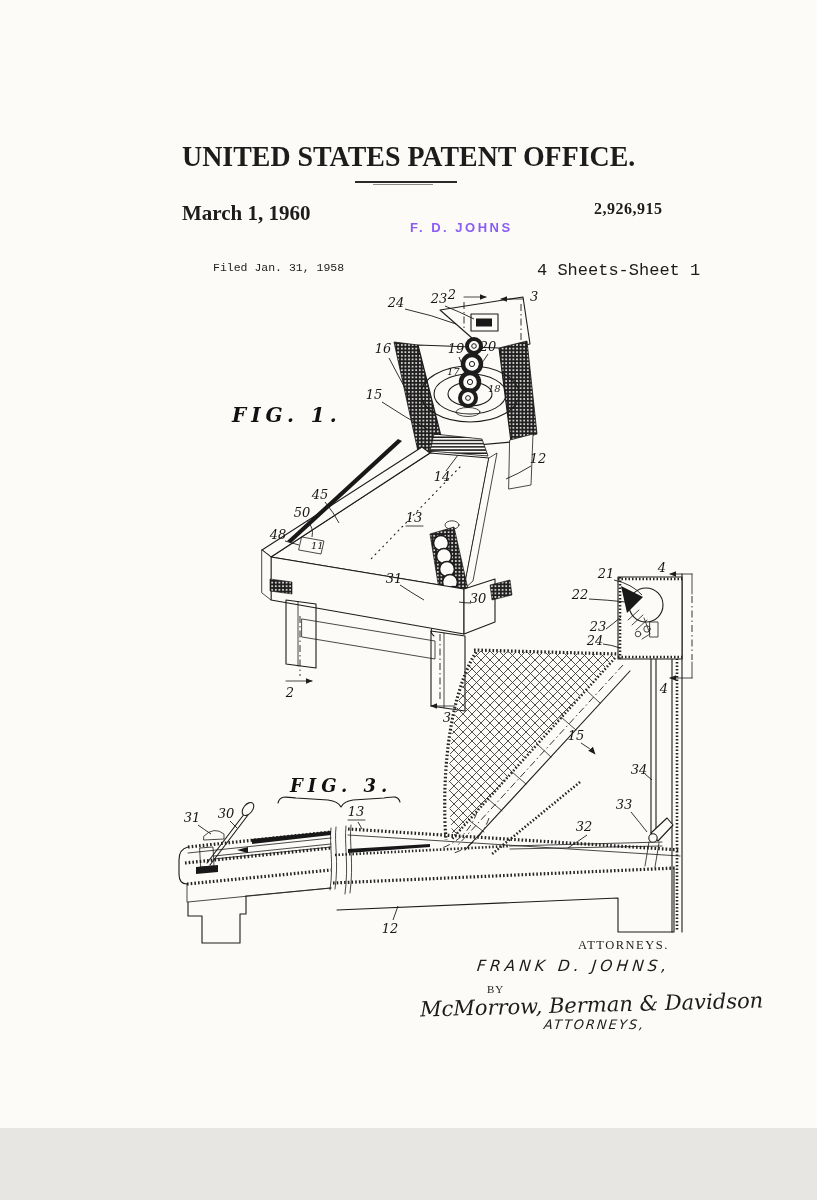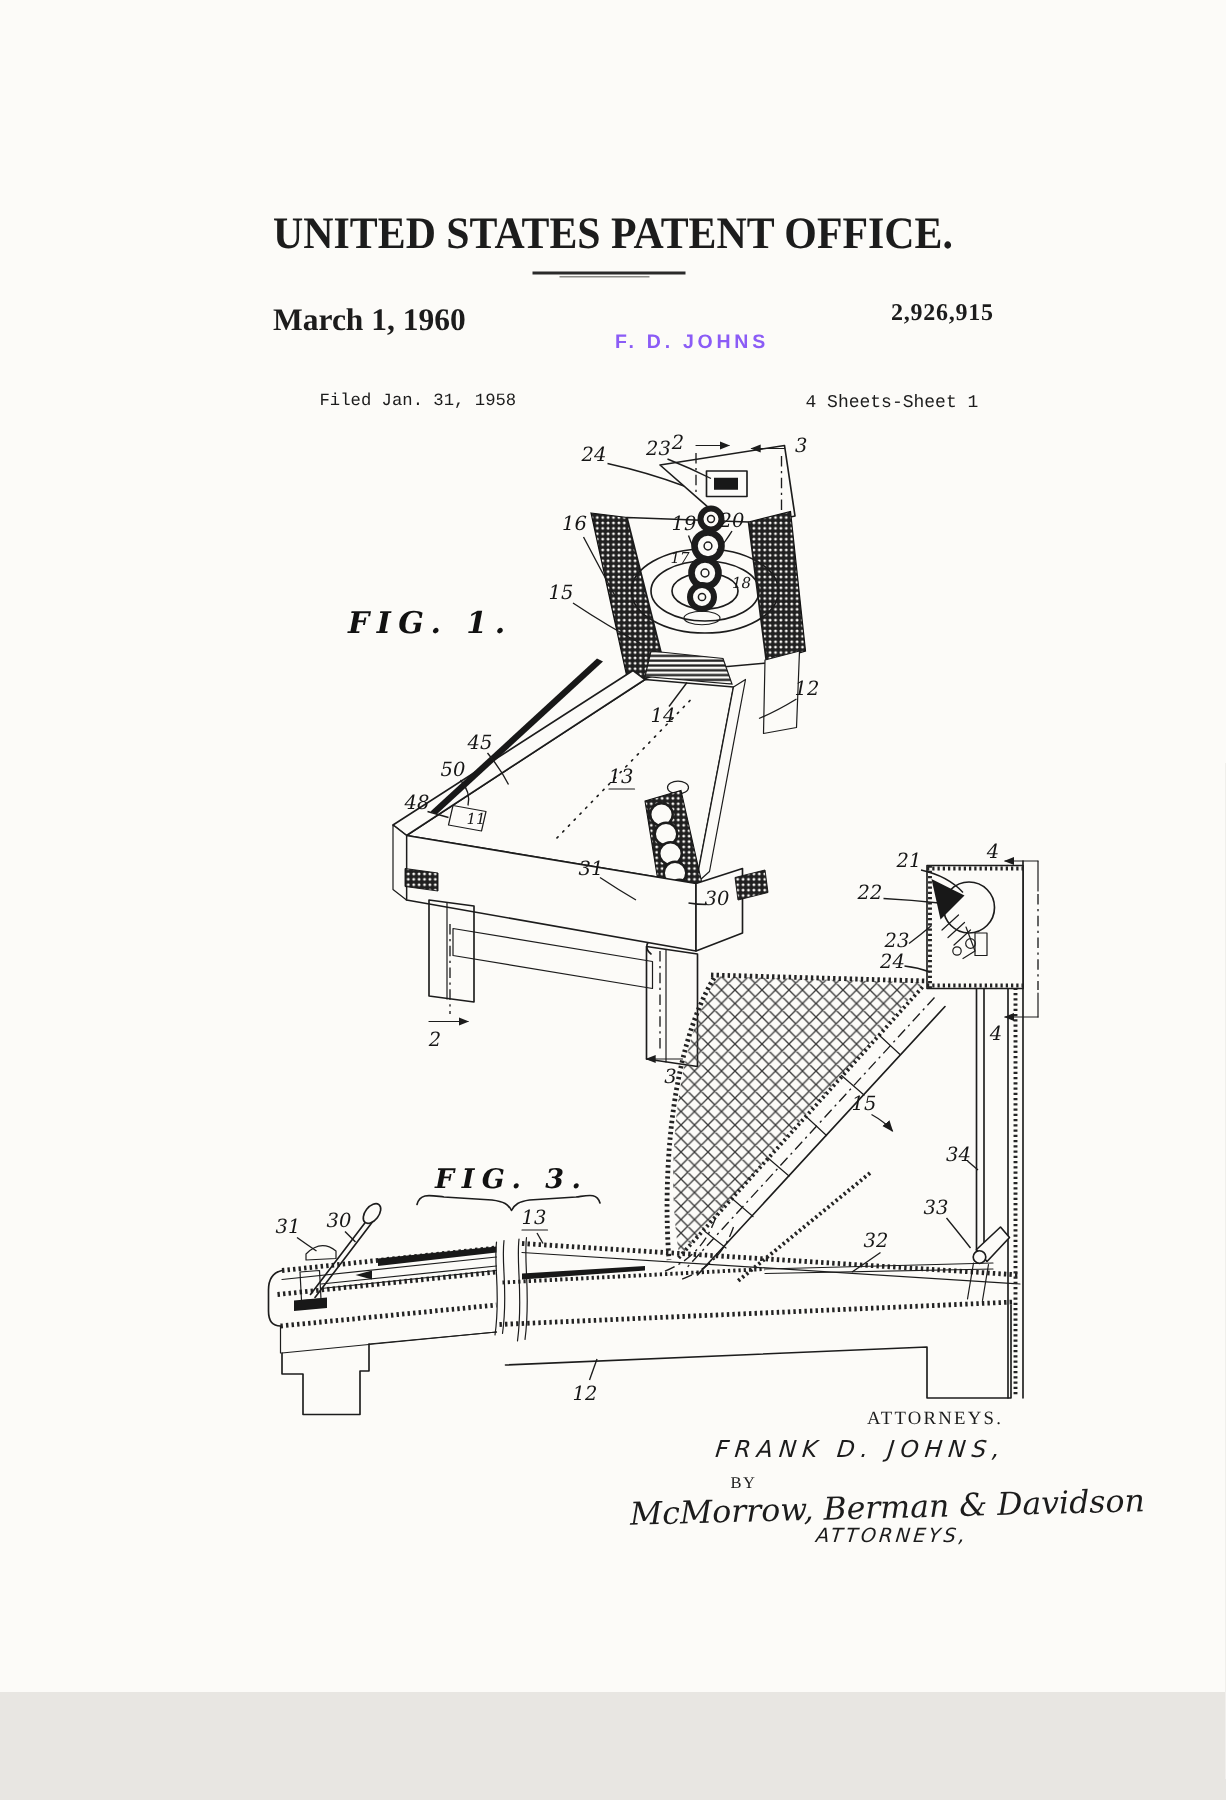--- a/index.html
+++ b/index.html
@@ -10,21 +10,21 @@
   .office span{display:inline-block;transform:scaleX(.93);}
   .rule{position:absolute;top:181px;left:355px;width:102px;height:2px;background:#2a2a2a;}
   .rule:after{content:"";position:absolute;left:18px;top:3px;width:60px;height:1px;background:#8a8a86;}
   .date{position:absolute;top:201px;left:182px;font-weight:bold;font-size:21px;}
   .johns{position:absolute;top:220px;left:388px;font-family:"Liberation Sans",sans-serif;
          font-size:13px;letter-spacing:2.5px;font-weight:bold;color:#8b5cf6;margin-left:22px;}
   .patnum{position:absolute;top:200px;left:561px;font-weight:bold;font-size:16px;letter-spacing:.5px;margin-left:33px;}
   .ttl{position:absolute;top:235px;left:0;right:0;text-align:center;
        font-family:"Liberation Mono",monospace;font-size:11.5px;letter-spacing:.2px;}
   .filed{position:absolute;top:261px;left:172px;font-family:"Liberation Mono",monospace;font-size:11.5px;margin-left:41px;}
-  .sheets{position:absolute;top:261px;left:537px;font-family:"Liberation Mono",monospace;font-size:12px;}
+  .sheets{position:absolute;top:261px;left:537px;font-family:"Liberation Mono",monospace;font-size:17px;}
   .drawing{position:absolute;top:282px;left:40px;}
   .num{font:italic 13px "DejaVu Serif",serif;fill:#161616;}
   .numsm{font:italic 10px "DejaVu Serif",serif;fill:#161616;}
   .figlbl{font:italic bold 20px "DejaVu Serif",serif;fill:#111;letter-spacing:5px;}
   .ln{stroke:#1c1c1c;stroke-width:1.1;fill:none;stroke-linejoin:round;stroke-linecap:round;}
   .thin{stroke-width:.8;}
   .wh{fill:#fcfbf8;}
   .bead{stroke:#232323;stroke-width:3.2;stroke-dasharray:1.6 2.1;fill:none;}
   .bead2{stroke:#232323;stroke-width:2.6;stroke-dasharray:1.5 2;fill:none;}
   .dd{stroke:#1c1c1c;stroke-width:.9;fill:none;stroke-dasharray:7 3 1.5 3;}

